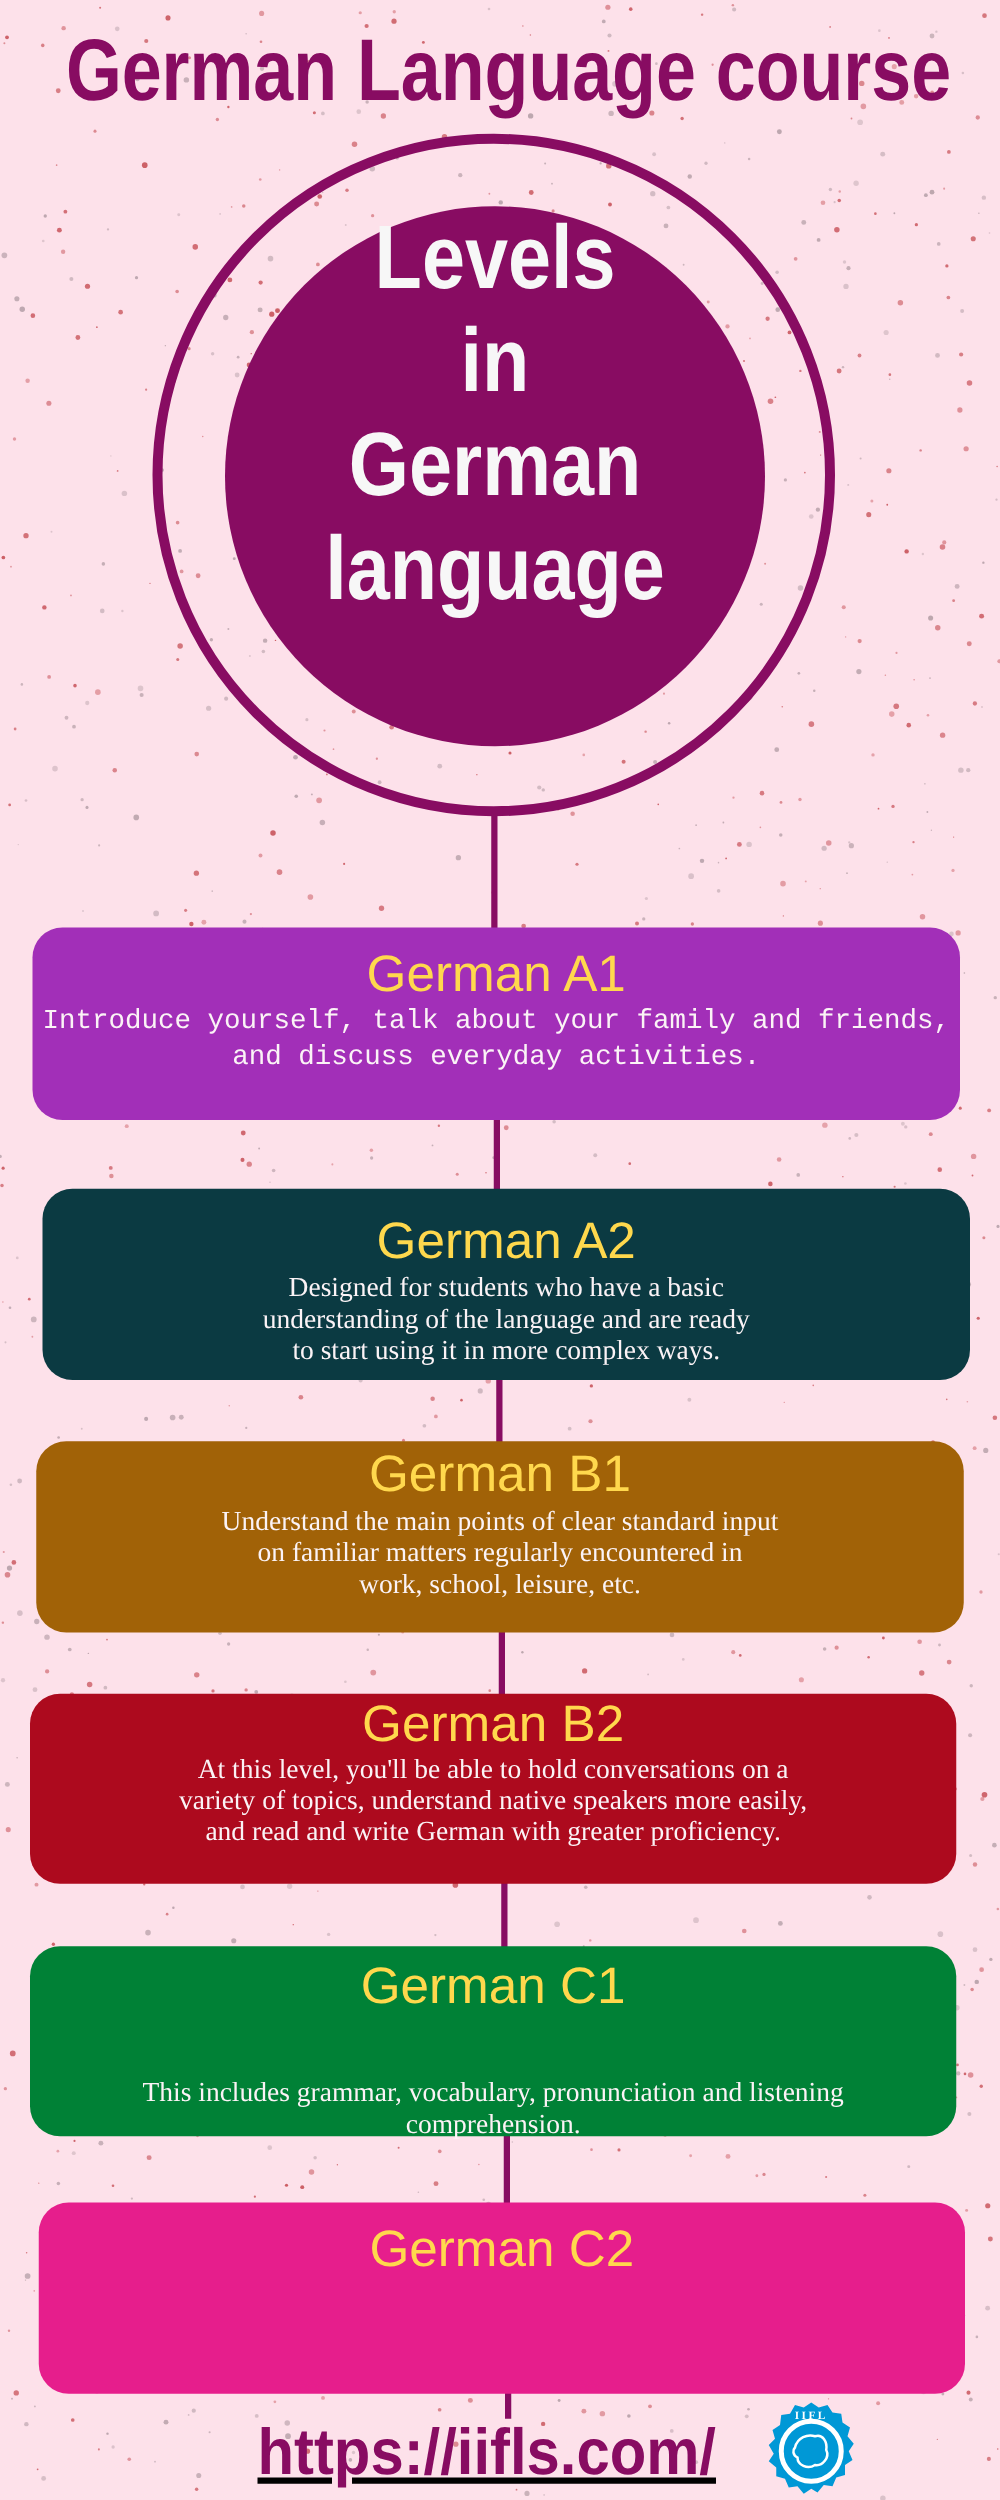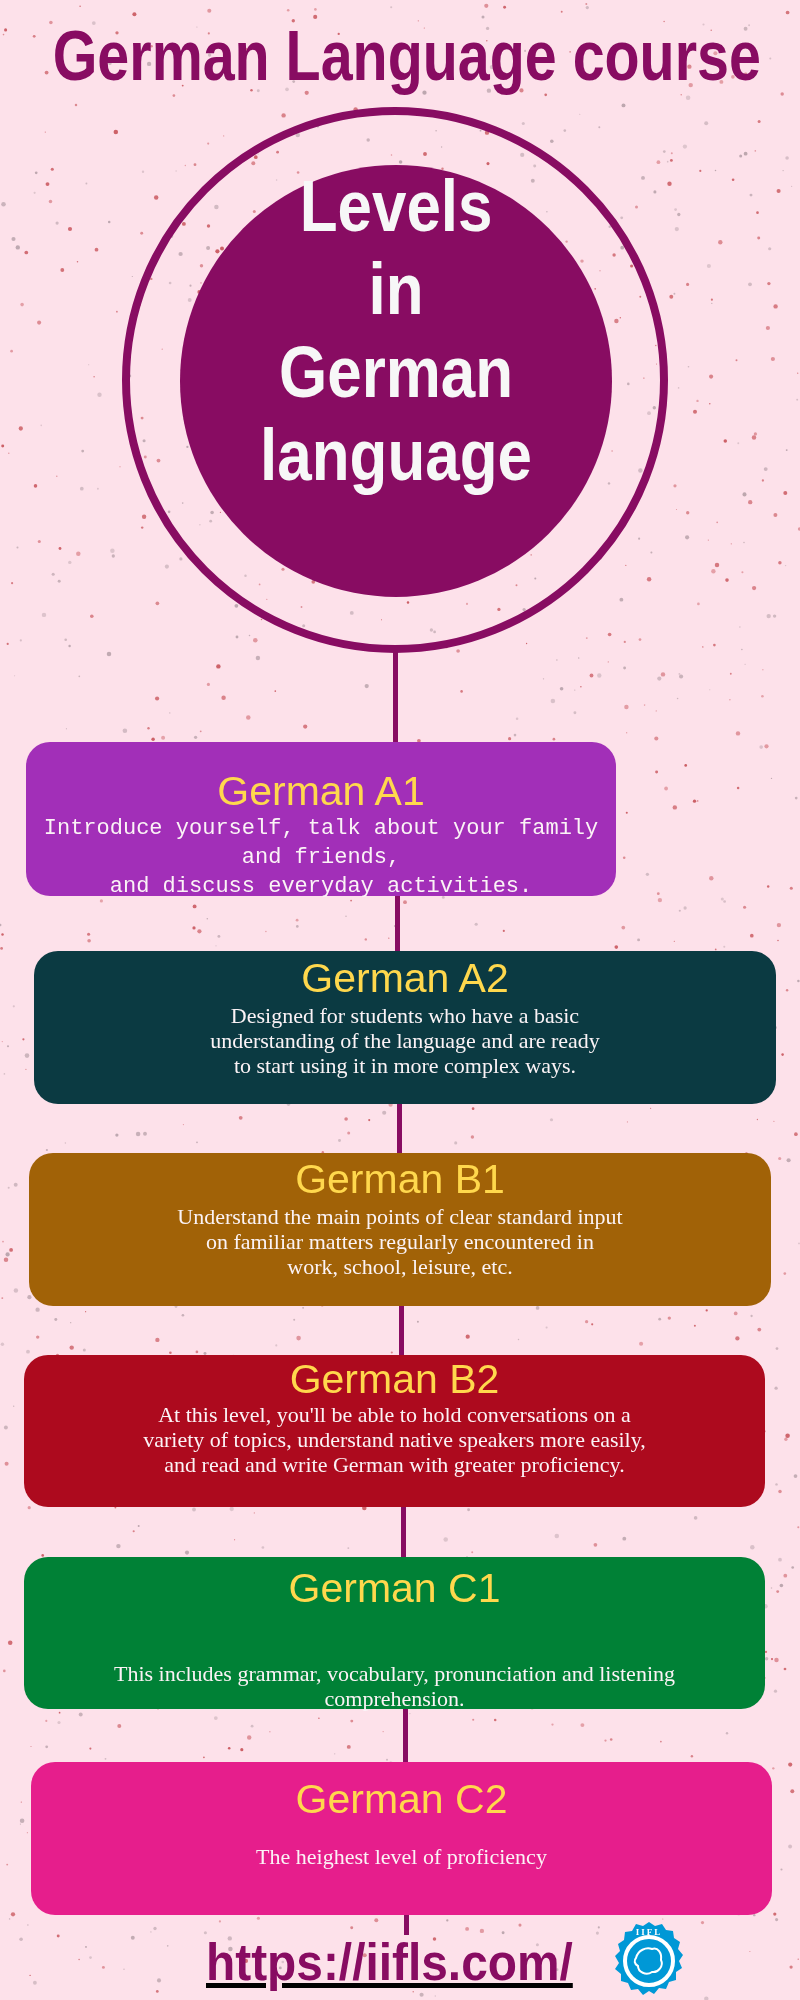--- a/index.html
+++ b/index.html
@@ -1484,27 +1484,27 @@
 </div>
 
 <div class="connector" style="left:393px; top:650px; height:94px;"></div>
 <div class="connector" style="left:395px; top:893px; height:60px;"></div>
 <div class="connector" style="left:397px; top:1102px; height:53px;"></div>
 <div class="connector" style="left:399px; top:1304px; height:54px;"></div>
 <div class="connector" style="left:401px; top:1505px; height:54px;"></div>
 <div class="connector" style="left:403px; top:1707px; height:57px;"></div>
 <div class="connector" style="left:404px; top:1913px; height:22px;"></div>
 
-<div class="level" style="left: 26px; top: 742px; width: 590px; height: 154px; padding-top: 26px; background: rgb(162, 47, 184);">
+<div class="level" style="left: 26px; top: 742px; width: 742px; height: 154px; padding-top: 14px; background: rgb(162, 47, 184);">
   <div class="heading">German A1</div>
   <div class="desc" style="line-height:29px; margin-top:0px;font-family:Liberation Mono, monospace;">Introduce yourself, talk about your family and friends,
 and discuss everyday activities.</div>
 </div>
 
-<div class="level" style="left: 34px; top: 951px; width: 742px; height: 153px; padding-top: 4px; background: rgb(11, 58, 66);">
+<div class="level" style="left: 34px; top: 951px; width: 742px; height: 153px; padding-top: 18px; background: rgb(11, 58, 66);">
   <div class="heading">German A2</div>
   <div class="desc">Designed for students who have a basic
 understanding of the language and are ready
 to start using it in more complex ways.</div>
 </div>
 
 <div class="level" style="left: 29px; top: 1153px; width: 742px; height: 153px; padding-top: 3px; background: #a16207;">
   <div class="heading">German B1</div>
   <div class="desc">Understand the main points of clear standard input
 on familiar matters regularly encountered in
@@ -1519,21 +1519,20 @@
 </div>
 
 <div class="level" style="left: 24px; top: 1557px; width: 741px; height: 152px; padding-top: 8px; background: rgb(0, 129, 54); gap: 48px;">
   <div class="heading">German C1</div>
   <div class="desc" style="">This includes grammar, vocabulary, pronunciation and listening
 comprehension.</div>
 </div>
 
 <div class="level" style="left: 31px; top: 1762px; width: 741px; height: 153px; padding-top: 14px; background: rgb(230, 30, 140);">
   <div class="heading">German C2</div>
-  <div class="desc" style="margin-top:22px;">The heighest level of proficiency</div>
 </div>
 
 <div class="url">
   <span>https://iifls.com/</span>
 </div>
 
 <div class="logo">
   <svg width="78" height="78" viewBox="0 0 78 78">
     <path d="M39 2 L45 6 L52 4 L56 10 L63 11 L64 18 L70 22 L68 29 L73 35 L69 41 L72 48 L66 52 L66 60 L59 62 L56 69 L49 68 L44 74 L39 71 L33 75 L28 69 L21 70 L18 63 L11 61 L11 54 L5 49 L9 43 L5 36 L10 31 L8 24 L14 20 L15 12 L22 11 L26 4 L33 6 Z" fill="#0098d6"></path>
     <circle cx="39" cy="41" r="24" fill="none" stroke="#ffffff" stroke-width="4"></circle>

